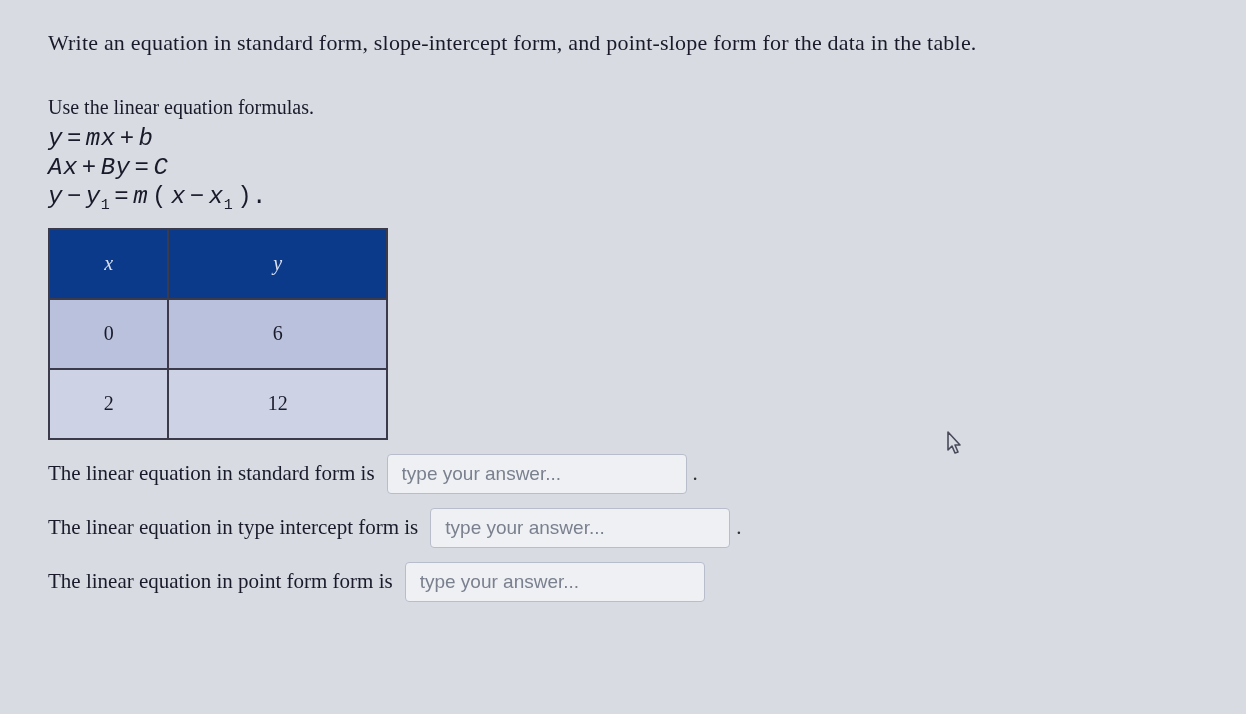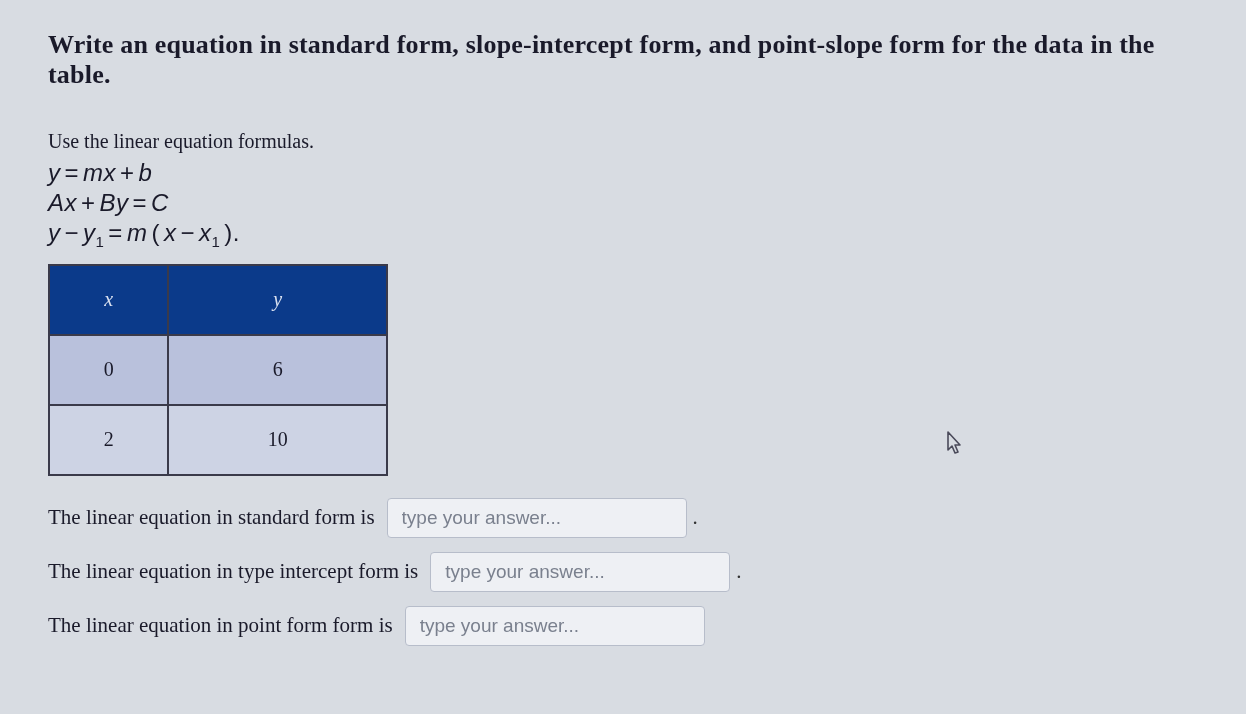--- a/index.html
+++ b/index.html
@@ -7,32 +7,32 @@
     width: 1246px;
     height: 714px;
     background: #d8dce2;
     font-family: Georgia, 'Times New Roman', serif;
     color: #1a1a2a;
     padding: 30px 48px;
     position: relative;
     overflow: hidden;
   }
   .q-title {
-    font-size: 26px;
-    font-weight: bold;
+    font-size: 22px;
+    font-weight: normal;
     margin-bottom: 40px;
     letter-spacing: 0.2px;
   }
   .q-sub {
     font-size: 20px;
     margin-bottom: 6px;
     margin-top: 39px;
   }
   .formula {
-    font-family: Liberation Sans, sans-serif;
+    font-family: Liberation Mono, monospace;
     font-style: italic;
     font-size: 24px;
     margin-bottom: 2px;
     letter-spacing: 0.5px;
   }
   .formula .op { font-style: normal; padding: 0 4px; }
   .formula sub { font-size: 15px; font-style: normal; }
   .data-table {
     margin-top: 14px;
     border-collapse: collapse;
@@ -46,21 +46,21 @@
   }
   .data-table th {
     background: #0b3a8a;
     color: #d9e0f0;
     font-weight: normal;
     font-style: italic;
     font-family: 'Times New Roman', serif;
   }
   .data-table tr:nth-child(1) td { background: #b9c1dc; }
   .data-table tr:nth-child(2) td { background: #cdd3e4; }
-  .answers { margin-top: 22px; }
+  .answers { margin-top: 14px; }
   .ans-row {
     display: flex;
     align-items: center;
     gap: 12px;
     margin-bottom: 14px;
     font-size: 21px;
   }
   .ans-input {
     background: #eef0f4;
     border: 1px solid #b7bdca;
@@ -105,21 +105,21 @@
       <th>y</th>
     </tr>
   </thead>
   <tbody>
     <tr>
       <td>0</td>
       <td>6</td>
     </tr>
     <tr>
       <td>2</td>
-      <td>10</td>
+      <td>12</td>
     </tr>
   </tbody>
 </table>
 
 <div class="answers">
   <div class="ans-row">
     <span>The linear equation in standard form is</span>
     <input class="ans-input" placeholder="type your answer..." style="">
     <span class="dot-after">.</span>
   </div>

